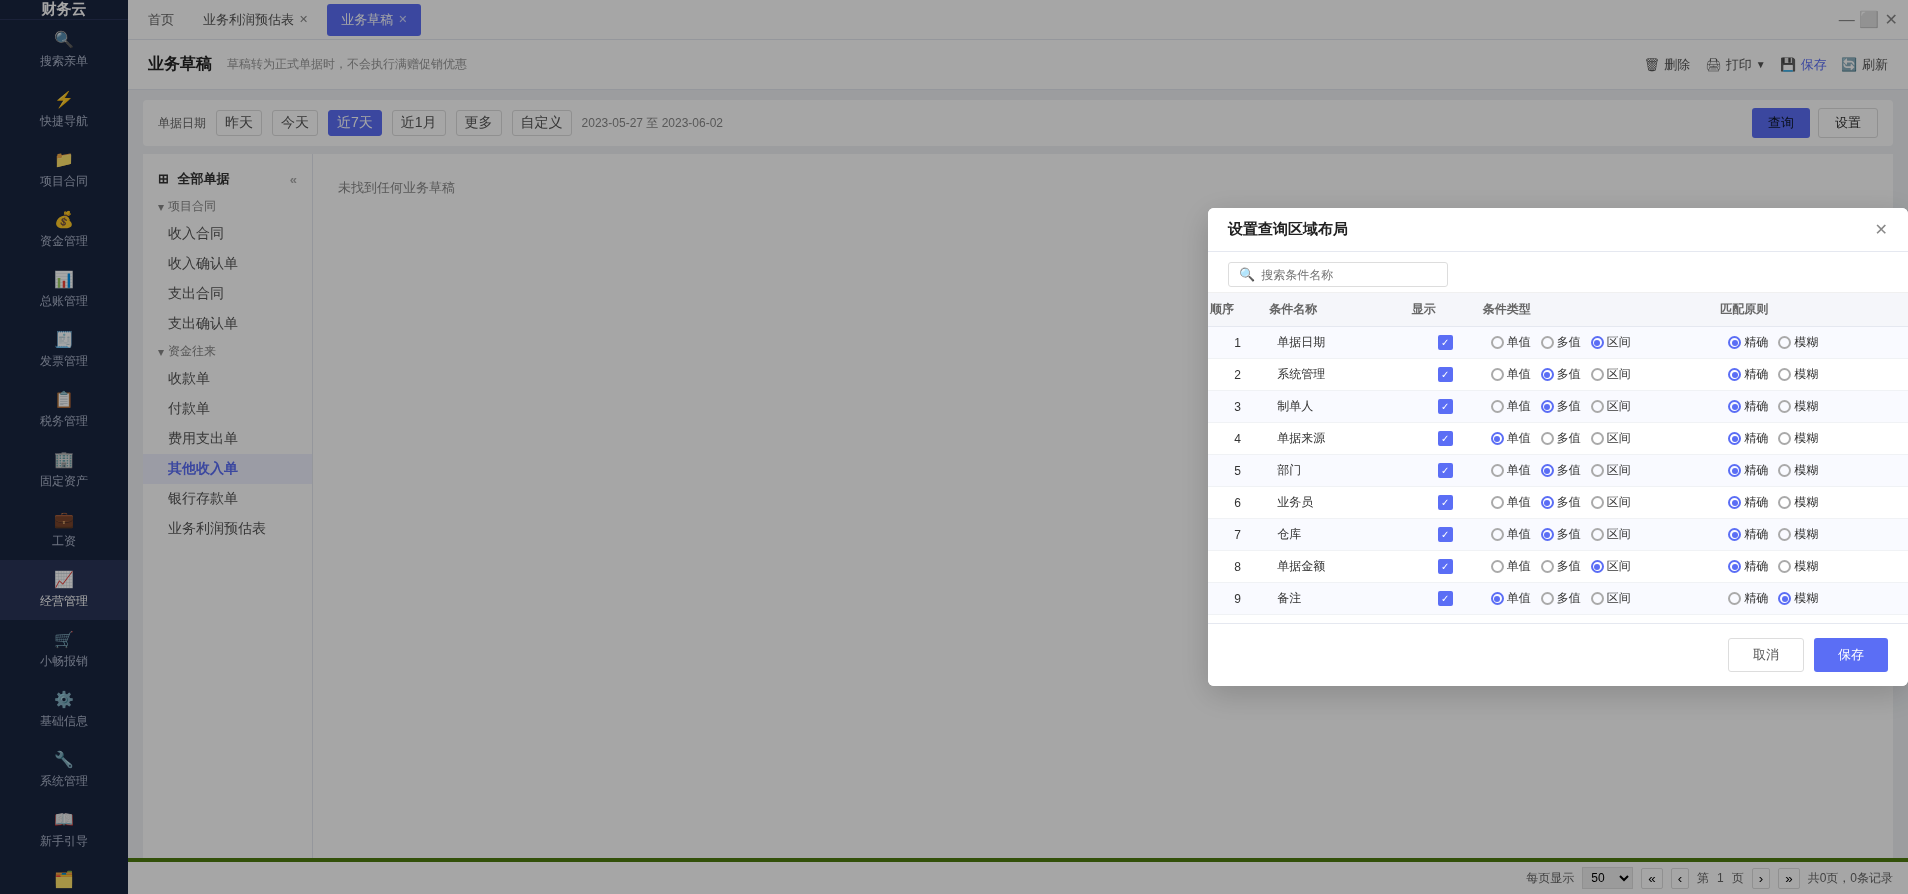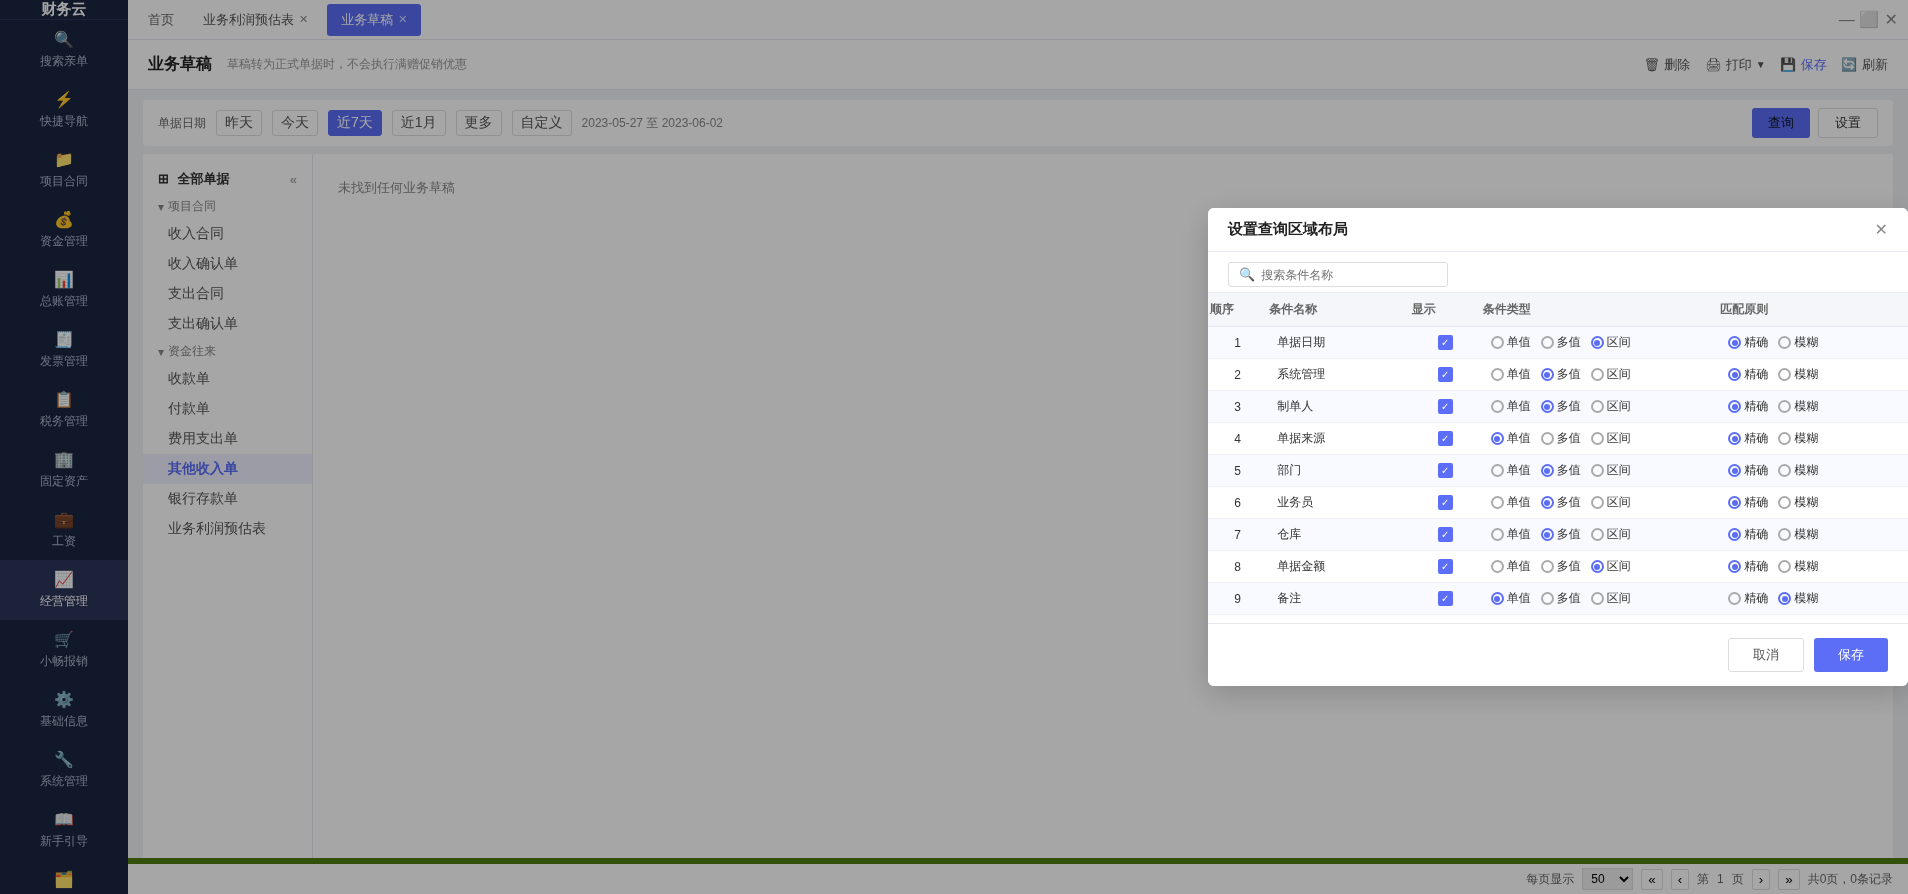--- a/index.html
+++ b/index.html
@@ -100,21 +100,21 @@
     .menu-item.active { background: #eef0fe; color: #5b6ef5; font-weight: bold; }
 
     
     .right-panel {
       flex: 1; background: #fff; padding: 10px; overflow: hidden; display: flex; flex-direction: column;
     }
     .no-data { font-size: 13px; color: #888; padding: 15px; }
 
     
     .bottom-bar {
-      height: 36px; background: #fff; border-top: 6px solid #4d7c0f;
+      height: 36px; background: #fff; border-top: 4px solid #4d7c0f;
       display: flex; align-items: center; padding: 0 15px; font-size: 12px; color: #666;
       position: absolute; bottom: 0; left: 128px; right: 0;
     }
     .bottom-bar .right { margin-left: auto; display: flex; align-items: center; gap: 8px; }
     .page-btn { border: 1px solid #ddd; background: #fff; padding: 2px 6px; cursor: pointer; border-radius: 2px; }
 
     
     .modal-overlay {
       position: fixed; top: 0; left: 0; width: 1908px; height: 894px;
       background: rgba(0,0,0,0.35); z-index: 1000;

